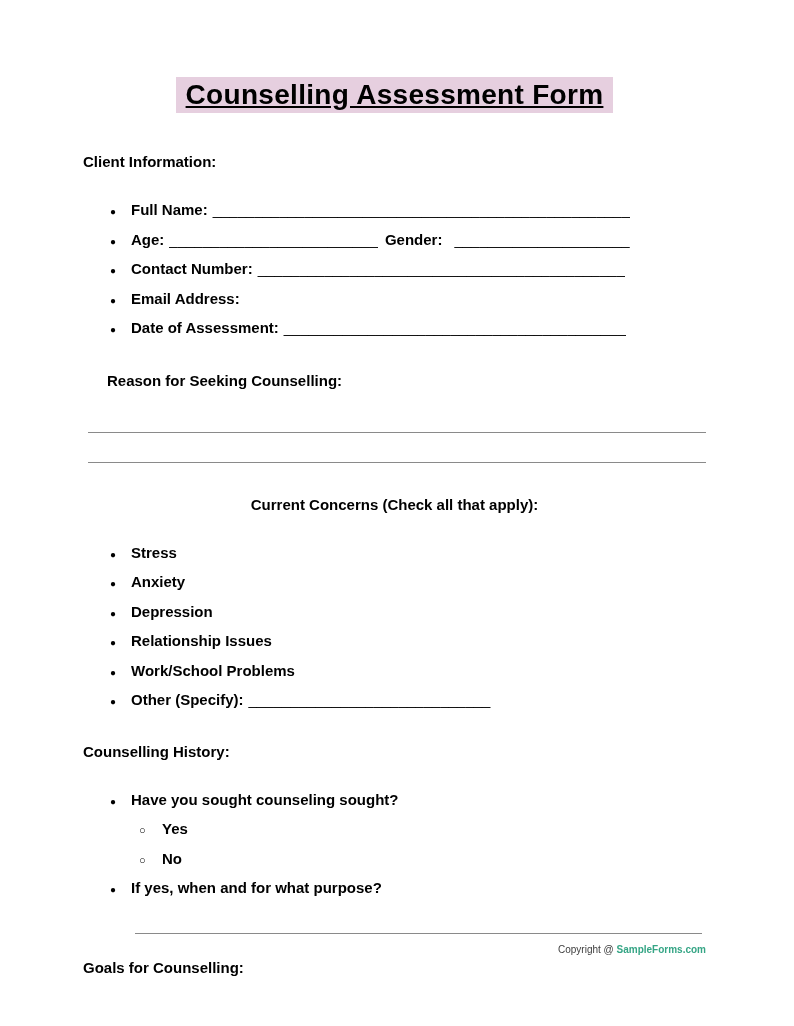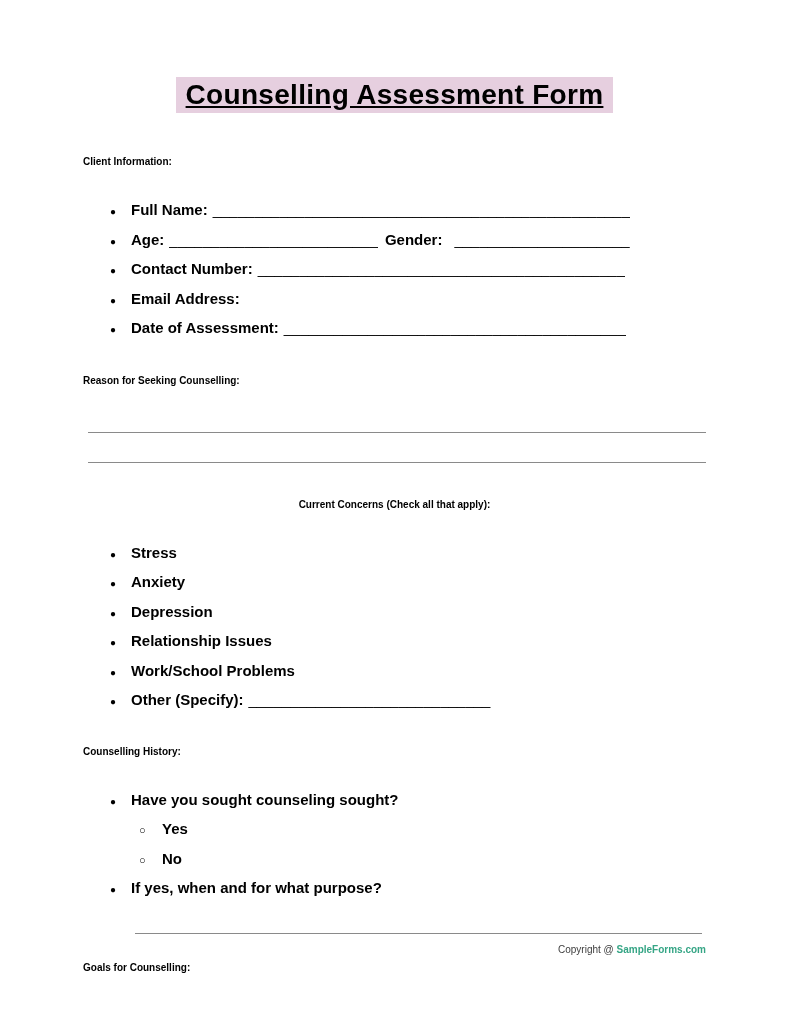--- a/index.html
+++ b/index.html
@@ -28,27 +28,27 @@
     display: inline-block;
     background: #e6cfdf;
     font-size: 28px;
     font-weight: bold;
     line-height: 36px;
     padding: 0 10px;
     letter-spacing: 0.3px;
     text-decoration: underline;
   }
   .section-heading {
-    font-size: 10px;
+    font-size: 15px;
     font-weight: bold;
     line-height: 17px;
     margin: 0;
   }
   .h-client { margin-top: 40px; }
-  .h-reason { margin-top: 28px; }
+  .h-reason { margin-top: 28px; margin-left: 24px; }
   .h-concerns { margin-top: 33px; text-align: center; }
   .h-history { margin-top: 27px; }
   .h-goals { margin-top: 25px; }
 
   ul.doc-list {
     list-style: none;
     margin: 26px 0 0 0;
     padding: 0 0 0 27px;
   }
   ul.doc-list li {

